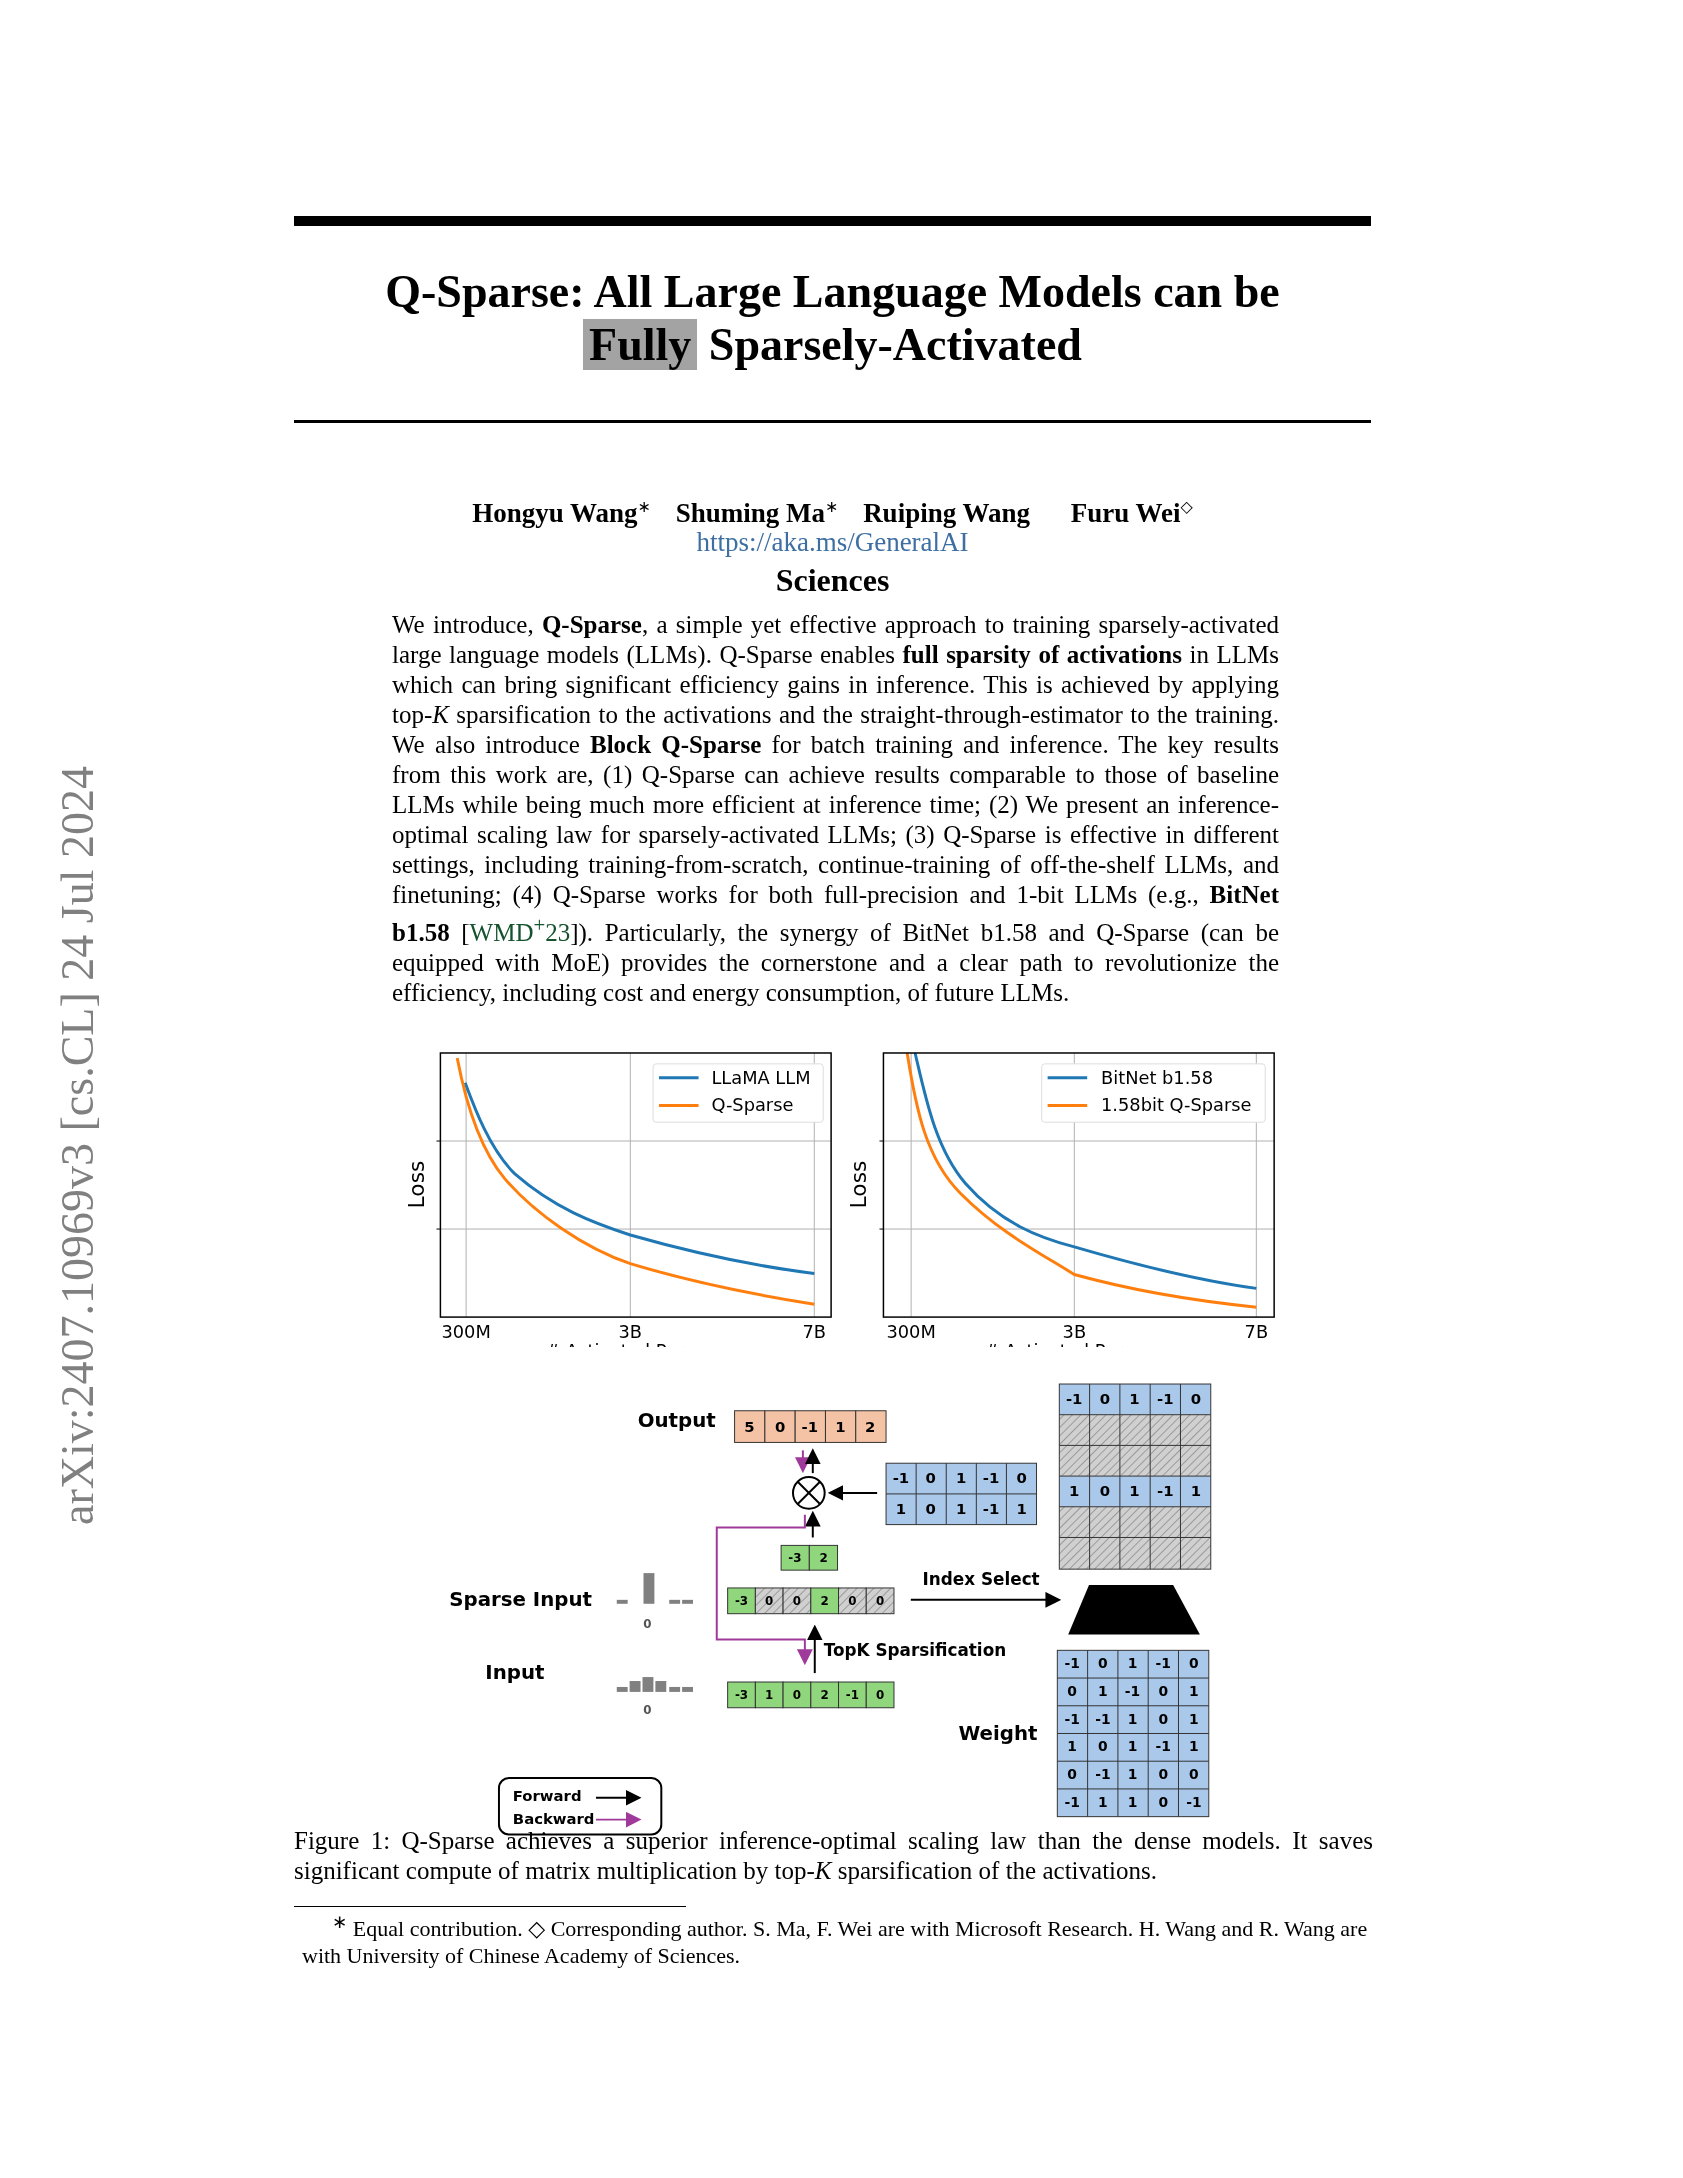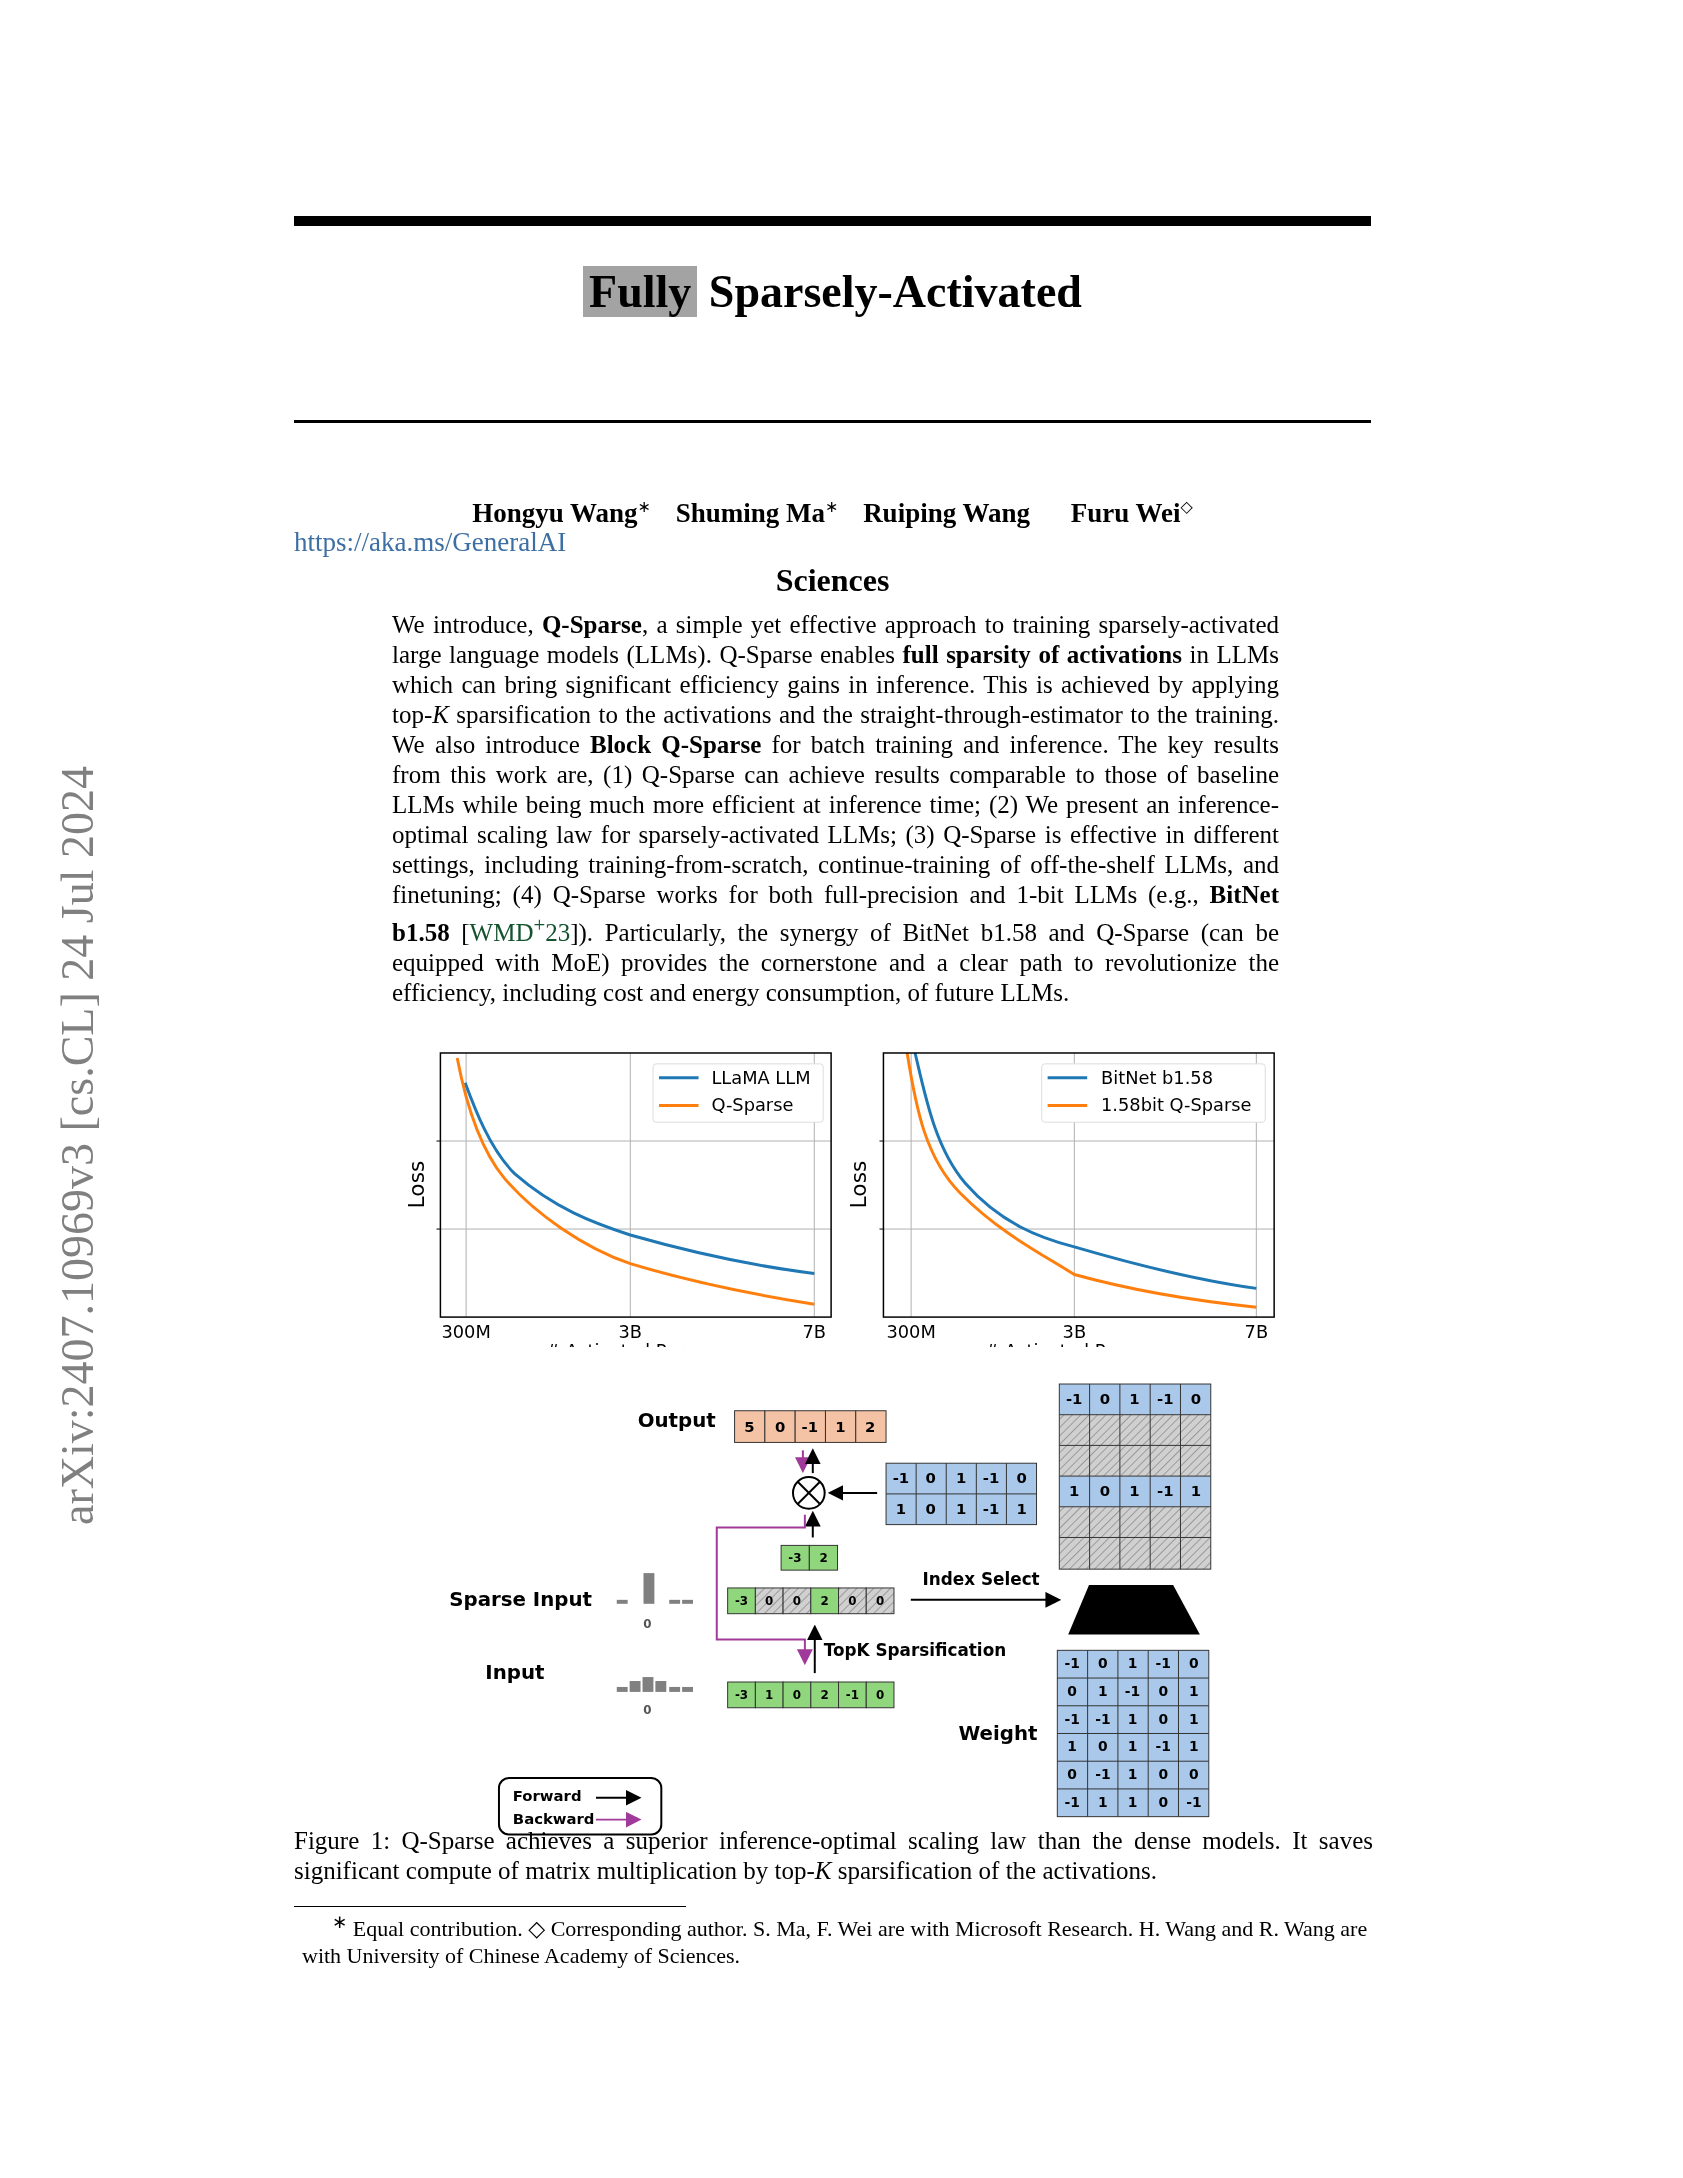--- a/index.html
+++ b/index.html
@@ -5,41 +5,42 @@
   html, body { margin:0; padding:0; background:#fff; }
   body { width:1683px; height:2178px; position:relative; overflow:hidden; font-family:"Liberation Serif", serif; color:#000; }
   .abs { position:absolute; }
   .rule-thick { position:absolute; left:294px; width:1077px; height:10px; top:216px; background:#000; }
   .rule-thin { position:absolute; left:294px; width:1077px; height:3px; top:420px; background:#000; }
   .title { position:absolute; left:294px; width:1077px; top:265px; text-align:center; font-weight:bold; font-size:46px; line-height:53px; }
   .hl { background:#a3a3a3; padding:0 6px; }
   .authors { position:absolute; left:294px; width:1077px; top:497px; text-align:center; font-weight:bold; font-size:27px; }
   .authors .a { margin:0 9px; }
   .authors sup { font-weight:normal; font-size:16px; }
-  .url { position:absolute; left:294px; width:1077px; top:527px; text-align:left; font-size:27px; color:#3d6fa3; }
+  .url { position:absolute; left:294px; width:1077px; top:527px; text-align:center; font-size:27px; color:#3d6fa3; }
   .abs-head { position:absolute; left:294px; width:1077px; top:562px; text-align:center; font-weight:bold; font-size:32px; }
   .abstract { position:absolute; left:392px; width:887px; top:610px; font-size:25px; line-height:30px; text-align:justify; }
   .abstract b { font-weight:bold; }
   .cite { color:#14532d; }
   .side { position:absolute; left:51px; top:1525px; transform-origin:0 0; transform:rotate(-90deg); font-size:46px; color:#808080; white-space:nowrap; font-family:"Liberation Serif", serif; }
   .chart { position:absolute; }
   .chart-svg text { font-family:"DejaVu Sans", sans-serif; }
   .caption { position:absolute; left:294px; width:1079px; top:1826px; font-size:25px; line-height:30px; text-align:justify; }
   .fn-rule { position:absolute; left:294px; width:392px; height:1px; top:1906px; background:#000; }
   .footnote { position:absolute; left:302px; width:1084px; top:1909px; font-size:22px; line-height:27px; }
   .footnote .ind { padding-left:30px; }
   .diag text { font-family:"DejaVu Sans", sans-serif; font-weight:bold; }
 </style>
 </head>
 <body>
 
 <div class="side">arXiv:2407.10969v3  [cs.CL]  24 Jul 2024</div>
 
 <div class="rule-thick"></div>
 <div class="title">
+  <div>Q-Sparse: All Large Language Models can be</div>
   <div><span class="hl">Fully</span> <span>Sparsely-Activated</span></div>
 </div>
 <div class="rule-thin"></div>
 
 <div class="authors">
   <span class="a"><span>Hongyu Wang</span><sup>∗</sup></span>
   <span class="a"><span>Shuming Ma</span><sup>∗</sup></span>
   <span class="a"><span>Ruiping Wang</span><sup></sup></span>
   <span class="a" style="margin-left:25px"><span>Furu Wei</span><sup>◇</sup></span>
 </div>

